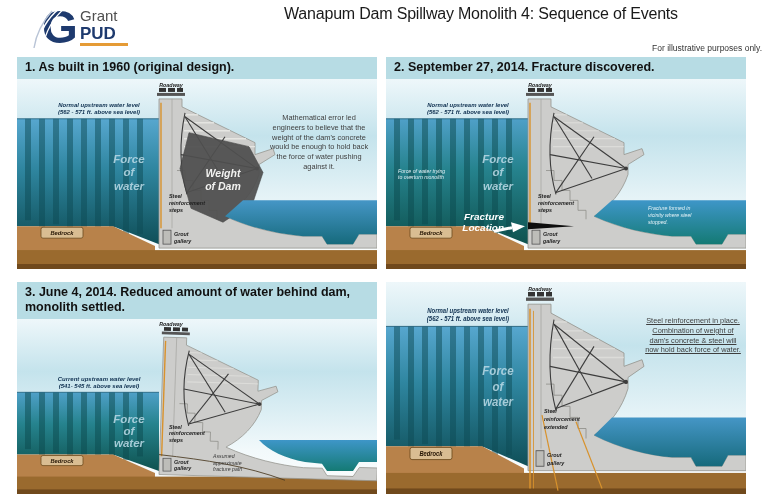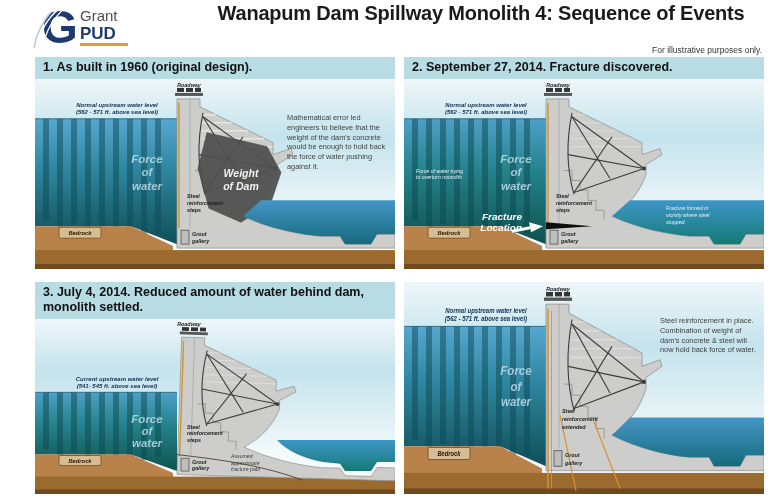--- a/index.html
+++ b/index.html
@@ -6,31 +6,31 @@
     --bar:#b7dce4; --navy:#1e3a6e; --orange:#e59b35; --ink:#1a1a1a;
   }
   *{box-sizing:border-box;}
   html,body{margin:0;padding:0;}
   body{width:774px;height:500px;background:#ffffff;overflow:hidden;
        font-family:"Liberation Sans",sans-serif;color:var(--ink);}
   
   .header{height:55px;display:flex;align-items:center;padding:2px 8px 0 30px;}
   .logo{width:126px;flex:0 0 auto;}
   .titlewrap{flex:1;text-align:center;padding-left:40px;}
-  .main-title{font-size:20px;font-weight:bold;letter-spacing:-.2px;}
+  .main-title{font-size:16px;font-weight:normal;letter-spacing:-.2px;}
   .subtitle{font-size:8.5px;color:#333;text-align:right;padding-right:4px;margin-top:20px;}
   
-  .grid{display:grid;grid-template-columns:360px 360px;gap:13px 9px;padding:2px 10px 0 35px;}
+  .grid{display:grid;grid-template-columns:360px 360px;gap:13px 9px;padding:2px 10px 0 17px;}
   .panel{height:212px;display:flex;flex-direction:column;}
   .panel-title{background:var(--bar);font-weight:bold;font-size:12.5px;line-height:1.2;
                padding:3px 8px 4px 8px;color:#111;}
   .canvas{flex:1;position:relative;}
   .canvas svg{position:absolute;left:0;top:0;width:100%;height:100%;display:block;}
   
-  .note{position:absolute;font-size:7.4px;line-height:1.32;color:#3e3e3e;}
+  .note{position:absolute;font-size:7.4px;line-height:1.32;color:#3e3e3e;text-align:center;}
   .note p{margin:0 0 6px 0;}
   
   text{font-family:"Liberation Sans",sans-serif;}
   .b{font-weight:bold;} .i{font-style:italic;}
   .t-road{font-size:5.4px;fill:#1d1d1d;}
   .t-wlevel{font-size:6px;fill:#0f3050;}
   .t-fow{font-size:11.5px;fill:#bcdbe7;opacity:.85;}
   .t-small{font-size:5.4px;fill:#1d1d1d;}
   .t-weight{font-size:10.5px;fill:#f2f2f0;}
   .t-frac{font-size:10px;fill:#ffffff;}
@@ -237,21 +237,21 @@
         <text x="118" y="142" text-anchor="end" class="b i t-frac">Fracture</text>
         <text x="118" y="153" text-anchor="end" class="b i t-frac">Location</text>
         <text x="262" y="132" class="i t-wnote">Fracture formed in</text>
         <text x="262" y="139" class="i t-wnote">vicinity where steel</text>
         <text x="262" y="146" class="i t-wnote">stopped.</text>
       </svg>
     </div>
   </div>
 
   <div class="panel">
-    <div class="panel-title">3. July 4, 2014. Reduced amount of water behind dam, monolith settled.</div>
+    <div class="panel-title">3. June 4, 2014. Reduced amount of water behind dam, monolith settled.</div>
     <div class="canvas">
       <svg viewBox="0 0 360 191" preserveAspectRatio="none">
         <defs>
           <linearGradient id="sky3" x1="0" y1="0" x2="0" y2="1">
             <stop offset="0" stop-color="#eef7fa"></stop>
               <stop offset="0.3" stop-color="#c4e3ec"></stop>
             <stop offset="0.75" stop-color="#f2f9fb"></stop>
               <stop offset="1" stop-color="#fdfefe"></stop>
           </linearGradient>
           <linearGradient id="wat3" x1="0" y1="0" x2="0" y2="1">
@@ -409,19 +409,19 @@
         <text x="82" y="35.5" text-anchor="middle" class="b i t-wlevel">(562 - 571 ft. above sea level)</text>
         <text x="112" y="84" text-anchor="middle" class="b i t-fow">Force</text>
         <text x="112" y="98" text-anchor="middle" class="b i t-fow">of</text>
         <text x="112" y="112" text-anchor="middle" class="b i t-fow">water</text>
         <text x="158" y="118" class="b i t-small">Steel</text>
         <text x="158" y="125" class="b i t-small">reinforcement</text>
         <text x="158" y="132" class="b i t-small">extended</text>
         <text x="161" y="158" class="b i t-small">Grout</text>
         <text x="161" y="165" class="b i t-small">gallery</text>
       </svg>
-      <div class="note" style="left:256px;top:34px;width:102px;">
+      <div class="note" style="left:256px;top:34px;width:102px;text-decoration:underline;">
         <p>Steel reinforcement in place. Combination of weight of dam's concrete &amp; steel will now hold back force of water.</p>
       </div>
     </div>
   </div>
 
 </div>
 
 </body></html>

